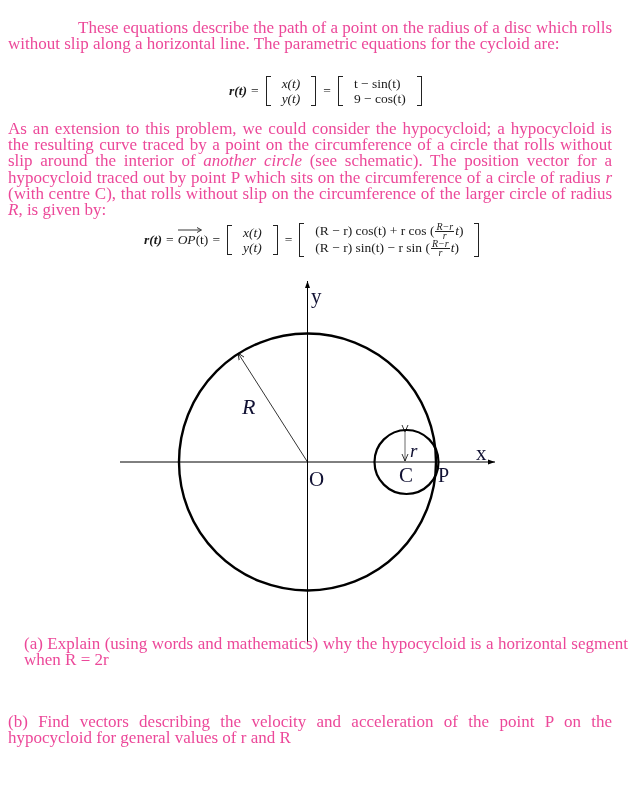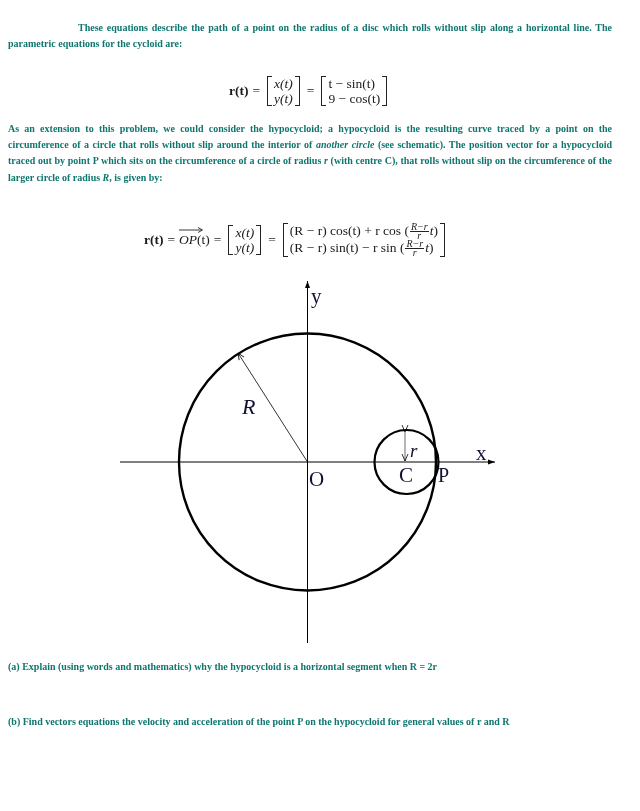--- a/index.html
+++ b/index.html
@@ -4,35 +4,34 @@
 <style>
   html, body { margin: 0; padding: 0; background: #ffffff; }
   body {
     width: 640px; height: 811px; position: relative; overflow: hidden;
     font-family: "DejaVu Serif", "Liberation Serif", serif;
     color: #1a1a1a;
   }
   .txt {
     position: absolute; left: 8px; width: 604px;
     font-family: "Liberation Serif", "DejaVu Serif", serif;
-    font-size: 10px; line-height: 16.2px; text-align: justify;
-    color: #0f766e;
-    font-weight: bold;
+    font-size: 17px; line-height: 16.2px; text-align: justify;
+    color: #ec4899;
   }
   .indent { text-indent: 70px; }
   .it { font-style: italic; }
   .math {
     position: absolute; font-family: "Liberation Serif", "DejaVu Serif", serif;
     font-size: 13.5px; color: #1a1a1a; display: flex; align-items: center;
   }
-  .bold { font-weight: bold; }
+  .bold { font-weight: bold; font-style: italic; }
   .mat {
     display: inline-flex; flex-direction: column; justify-content: center;
     border-left: 1.3px solid #222; border-right: 1.3px solid #222;
-    padding: 0 6px; margin: 0 3px; position: relative; line-height: 15px;
+    padding: 0 15px; margin: 0 3px; position: relative; line-height: 15px;
   }
   .mat::before, .mat::after {
     content: ""; position: absolute; left: 0; right: 0; height: 0;
   }
   .mat .tl, .mat .tr, .mat .bl, .mat .br {
     position: absolute; width: 4px; height: 0; border-top: 1.3px solid #222;
   }
   .mat .tl { top: 0; left: 0; }
   .mat .tr { top: 0; right: 0; }
   .mat .bl { bottom: 0; left: 0; }
@@ -143,16 +142,16 @@
 
   <text x="311" y="303" font-size="21" fill="#111133">y</text>
   <text x="476" y="460" font-size="21" fill="#111133">x</text>
   <text x="309" y="486" font-size="21" fill="#111133">O</text>
   <text x="242" y="414" font-size="22" font-style="italic" fill="#111133">R</text>
   <text x="410" y="457" font-size="19" font-style="italic" fill="#111133">r</text>
   <text x="399" y="482" font-size="21" fill="#111133">C</text>
   <text x="438" y="482" font-size="20" fill="#111133">P</text>
 </svg>
 
-<div class="txt" style="top:659px;">(a) Explain (using words and mathematics) why the hypocycloid is a horizontal segment when R = 2r</div>
-<div class="txt" style="top:714px;">(b) Find vectors equations the velocity and acceleration of the point P on the hypocycloid for general values of r and R</div>
+<div class="txt" style="top:636px;margin-left:16px;">(a) Explain (using words and mathematics) why the hypocycloid is a horizontal segment when R = 2r</div>
+<div class="txt" style="top:714px;">(b) Find vectors describing the velocity and acceleration of the point P on the hypocycloid for general values of r and R</div>
 <div class="txt" style="top:770px; text-align:left;">
 </div>
 
 </body></html>

